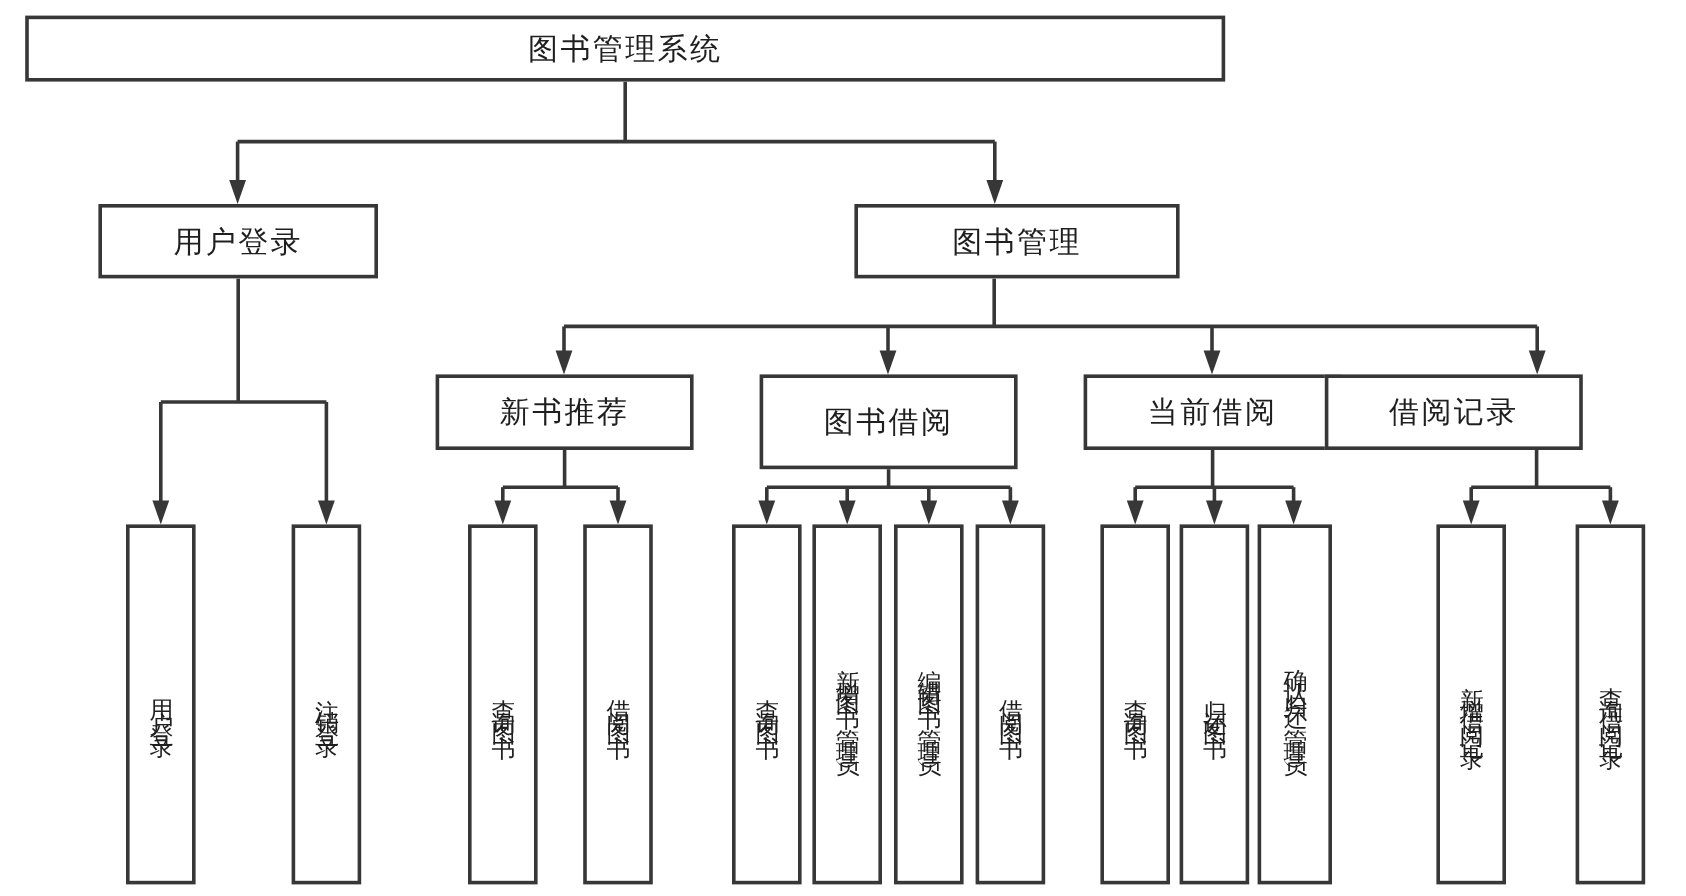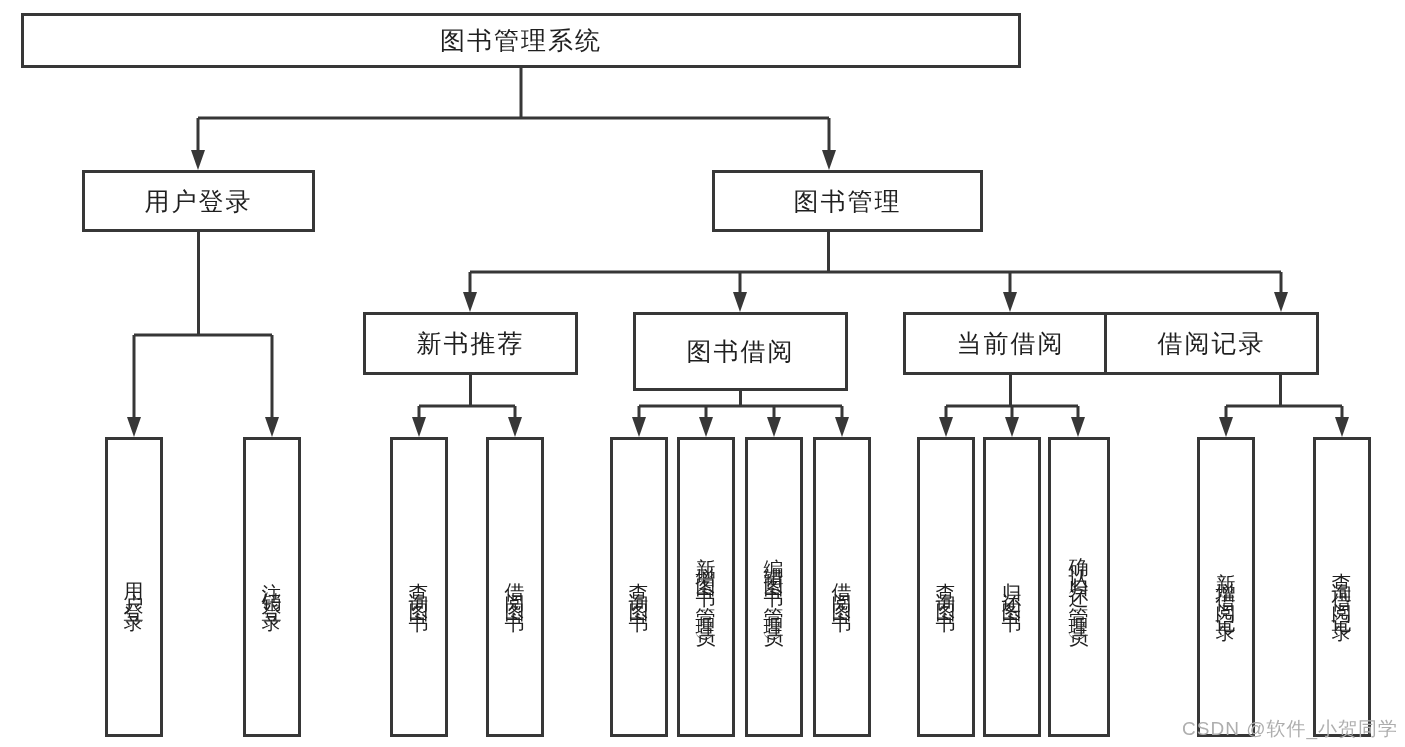--- a/index.html
+++ b/index.html
@@ -173,15 +173,14 @@
     <span>确认归还（管理员）</span>
   </div>
 
   <div class="node vbox" style="left:1197px; top:437px; width:58px; height:300px;">
     <span>新增借阅记录</span>
   </div>
   <div class="node vbox" style="left:1313px; top:437px; width:58px; height:300px;">
     <span>查询借阅记录</span>
   </div>
 
-  <div class="watermark" style="color: rgb(174, 174, 174);">CSDN @软件_小贺同学</div>
 
 </div>
 
 </body></html>

